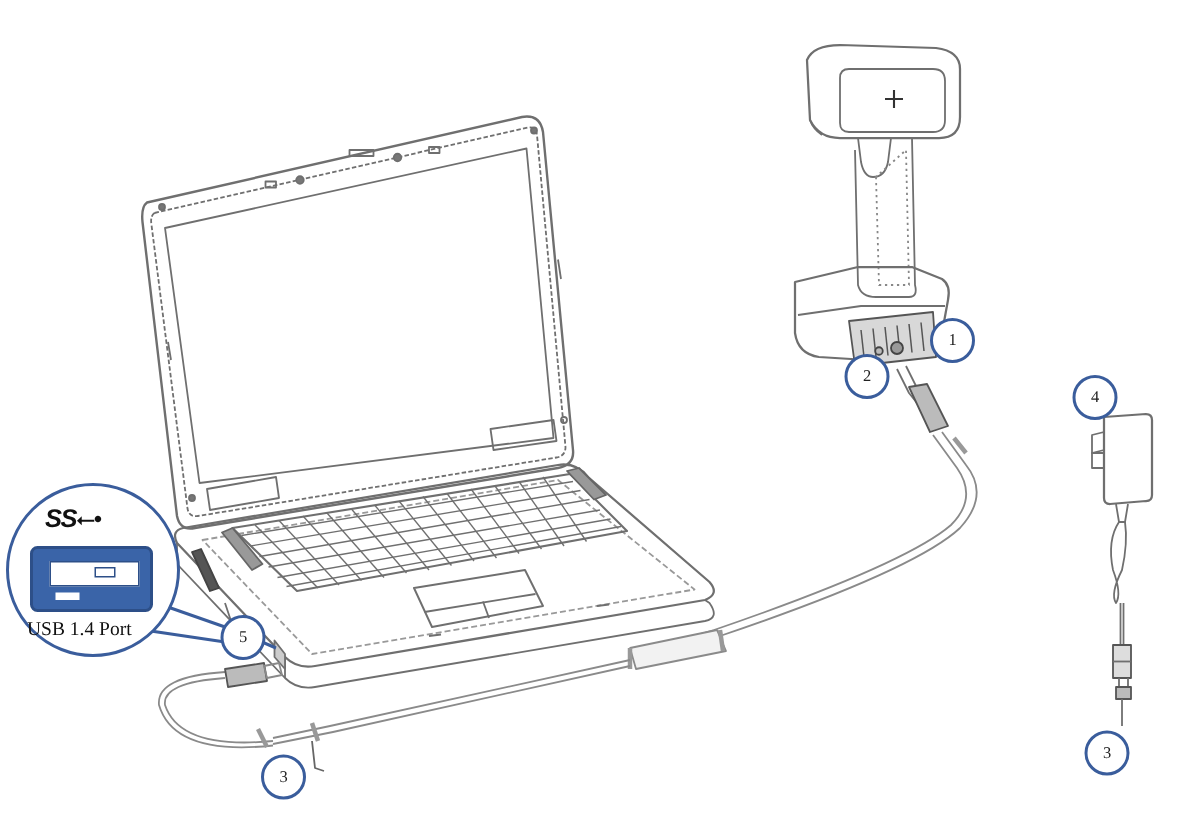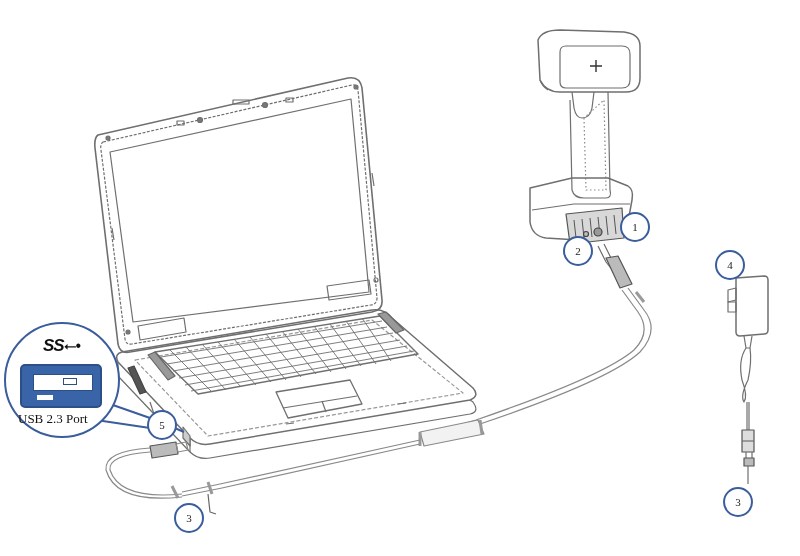--- a/index.html
+++ b/index.html
@@ -13,21 +13,21 @@
     display: flex; align-items: center; justify-content: center;
     font-family: "Liberation Serif", serif; font-size: 11px; color: #222;
   }
   .zoom-bubble {
     position: absolute; left: 4px; top: 322px; width: 116px; height: 116px;
     border-radius: 50%; border: 2.5px solid #3a5d9c; background: #fff;
     box-sizing: border-box;
   }
   .ss-logo {
     position: absolute; left: 30px; top: 336px; font-family: "Liberation Sans", sans-serif;
-    font-weight: bold; font-style: italic; font-size: 17px; color: #111; letter-spacing: -1px; margin-left: 13px;
+    font-weight: bold; font-style: italic; font-size: 17px; color: #111; letter-spacing: -1px;
   }
   .usb-port-icon {
     position: absolute; left: 20px; top: 364px; width: 82px; height: 44px;
     background: #3a64a8; border: 2px solid #2d4f88; border-radius: 5px; box-sizing: border-box;
   }
   .usb-port-icon .slot {
     position: absolute; left: 11px; top: 8px; width: 58px; height: 15px;
     background: #fff; border: 1px solid #2d4f88;
   }
   .usb-port-icon .slot .pin {
@@ -203,21 +203,21 @@
   <div class="zoom-bubble"></div>
   <div class="ss-logo">
     <span>SS</span><span style="font-style:normal;font-weight:normal;font-size:16px;">⭠•</span>
   </div>
   <div class="usb-port-icon">
     <div class="slot">
         <div class="pin"></div>
       </div>
     <div class="bar"></div>
   </div>
-  <div class="usb-label">USB 2.3 Port</div>
+  <div class="usb-label">USB 1.4 Port</div>
 
   <div class="callout" style="left:620px; top:212px;">
       <span>1</span>
     </div>
   <div class="callout" style="left:563px; top:236px;">
       <span>2</span>
     </div>
   <div class="callout" style="left:174px; top:503px;">
       <span>3</span>
     </div>

